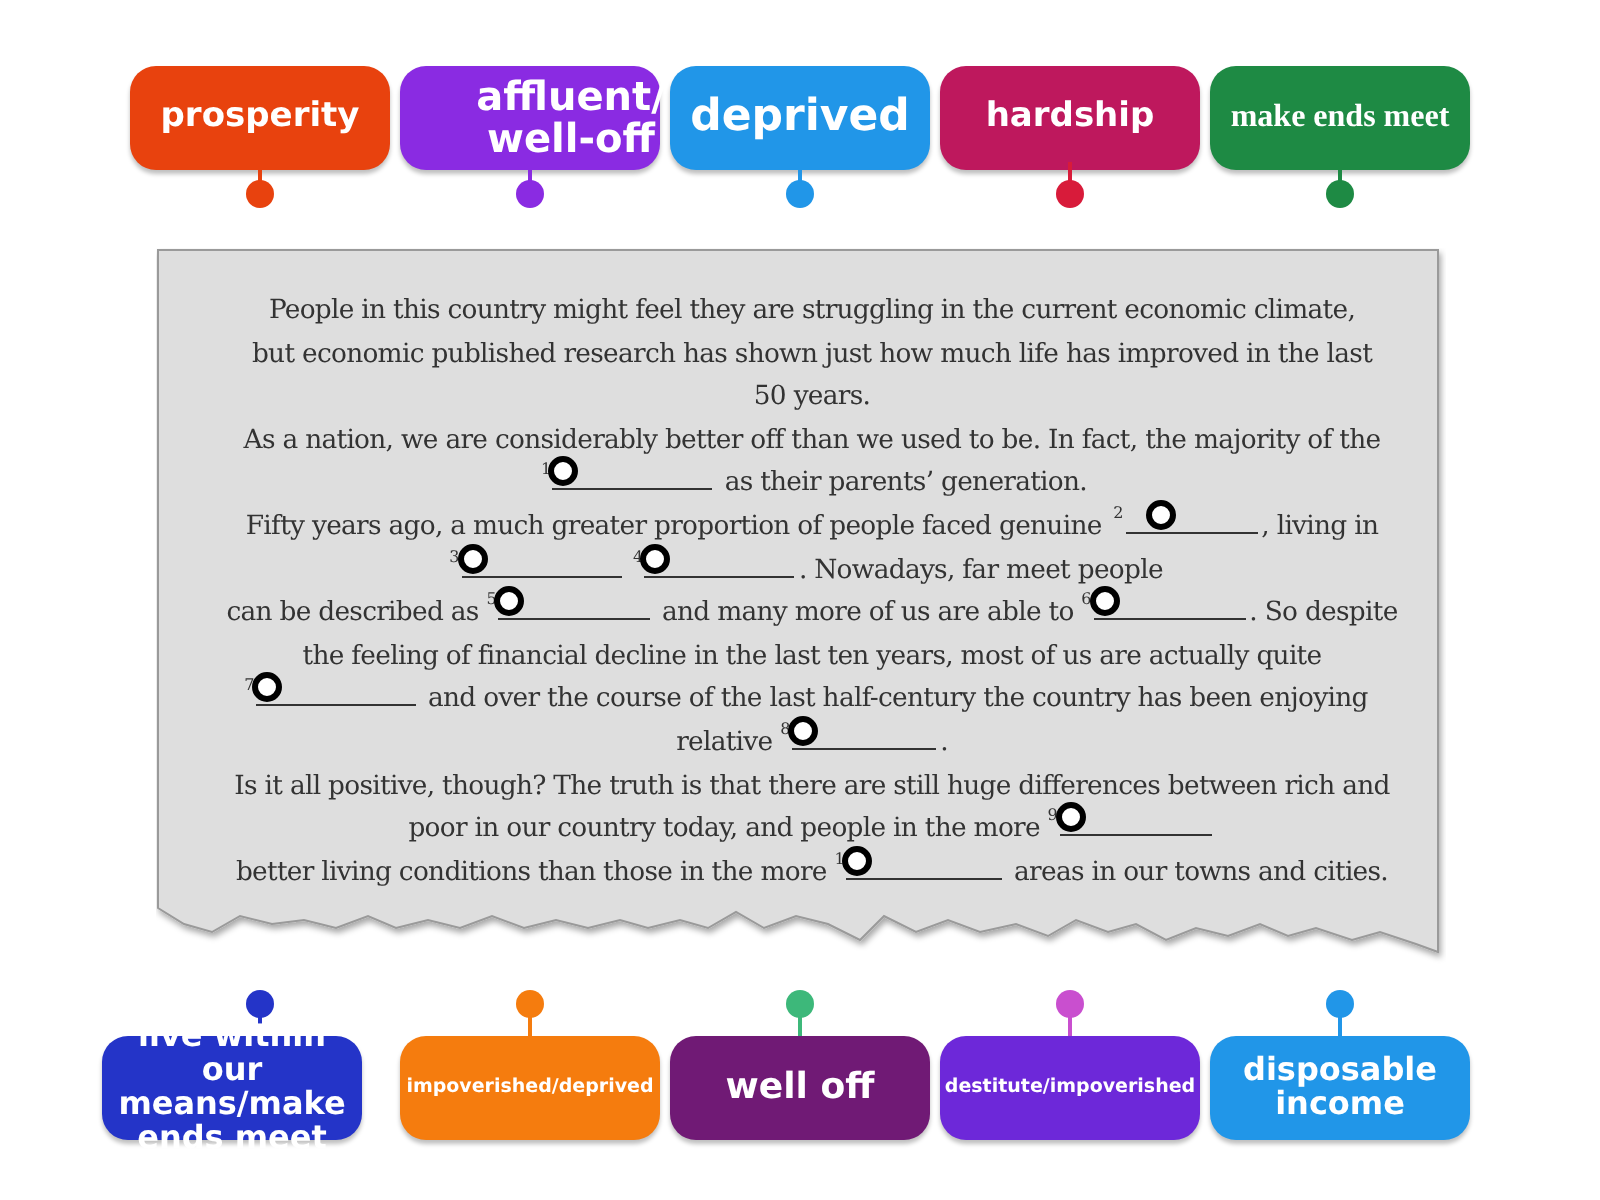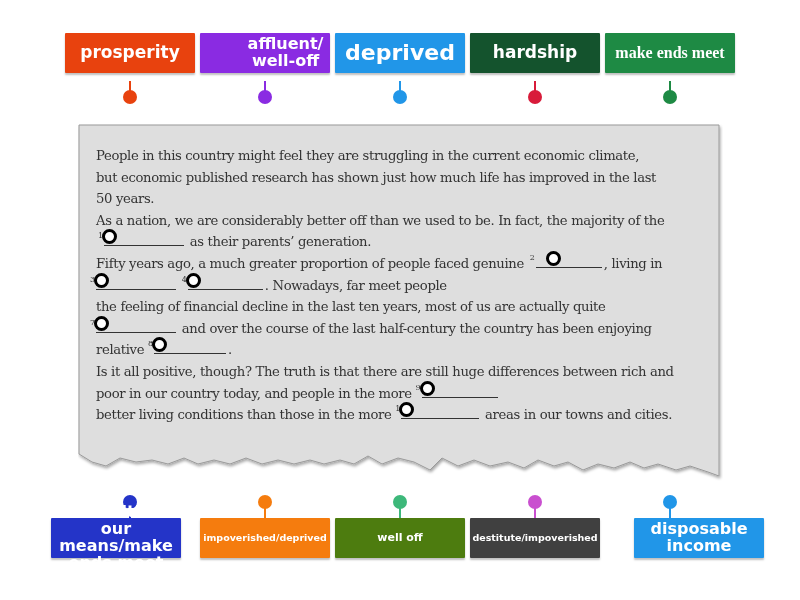--- a/index.html
+++ b/index.html
@@ -1,51 +1,51 @@
 <!DOCTYPE html>
 <html><head>
 <meta charset="utf-8">
 <style>
   html, body { margin:0; padding:0; }
   body { width:800px; height:600px; background:#ffffff; position:relative; overflow:hidden; font-family:"DejaVu Sans", sans-serif; }
-  .tile { position:absolute; width:130px; height:40px; border-radius:1px; color:#fff; font-weight:bold; display:flex; align-items:center; justify-content:center; text-align:center; line-height:1.05; box-shadow:0 2px 2px rgba(0,0,0,0.25); cursor:pointer; box-sizing:border-box; padding:0 4px; }
+  .tile { position:absolute; width:130px; height:52px; border-radius:13px; color:#fff; font-weight:bold; display:flex; align-items:center; justify-content:center; text-align:center; line-height:1.05; box-shadow:0 2px 2px rgba(0,0,0,0.25); cursor:pointer; box-sizing:border-box; padding:0 4px; }
   .tile .lbl { display:block; }
   .pin { position:absolute; width:2px; height:10px; }
   .dot { position:absolute; width:14px; height:14px; border-radius:50%; }
   .paper { position:absolute; left:78px; top:124px; width:642px; height:352px; }
   .paper svg { position:absolute; left:0; top:0; }
-  .text { position:absolute; left:96px; top:145px; width:620px; font-family:"DejaVu Serif", serif; font-size:13.2px; line-height:21.6px; color:#333; letter-spacing:-0.35px; white-space:nowrap; }
+  .text { position:absolute; left:96px; top:145px; width:620px; font-family:"DejaVu Serif", serif; font-size:13.2px; line-height:21.6px; color:#333; letter-spacing:-0.35px; white-space:nowrap;text-align:center; }
   .text .line { display:block; height:21.6px; }
   .blank { display:inline-block; position:relative; width:80px; border-bottom:1px solid #333; height:12px; vertical-align:baseline; margin:0 2px; }
   .blank .sup { position:absolute; left:-6px; top:-8px; font-size:8px; color:#333; }
   .blank .ring { position:absolute; left:-2px; top:-4px; width:9px; height:9px; border:3px solid #000; border-radius:50%; background:#fff; }
 </style>
 </head>
 <body>
 
 <div>
   <div class="tile" style="left:65px;top:33px;background:#e8420e;font-size:17px;">
       <span class="lbl">prosperity</span>
     </div>
   <div class="pin" style="left:129px;top:81px;background:#e8420e;"></div>
   <div class="dot" style="left:123px;top:90px;background:#e8420e;"></div>
 
-  <div class="tile" style="left:200px;top:33px;background:#8a2be2;font-size:16px;padding-left:45px;">
+  <div class="tile" style="left:200px;top:33px;background:#8a2be2;font-size:20px;padding-left:45px;">
       <span class="lbl">affluent/ well-off</span>
     </div>
   <div class="pin" style="left:264px;top:81px;background:#8a2be2;"></div>
   <div class="dot" style="left:258px;top:90px;background:#8a2be2;"></div>
 
   <div class="tile" style="left:335px;top:33px;background:#2196e8;font-size:22px;">
       <span class="lbl">deprived</span>
     </div>
   <div class="pin" style="left:399px;top:81px;background:#2196e8;"></div>
   <div class="dot" style="left:393px;top:90px;background:#2196e8;"></div>
 
-  <div class="tile" style="left:470px;top:33px;background:#14532d;font-size:17px;text-align:right;">
+  <div class="tile" style="left:470px;top:33px;background:#be185d;font-size:17px;text-align:right;">
       <span class="lbl">hardship</span>
     </div>
   <div class="pin" style="left:534px;top:81px;background:#d81b3a;"></div>
   <div class="dot" style="left:528px;top:90px;background:#d81b3a;"></div>
 
   <div class="tile" style="left:605px;top:33px;background:#1e8a44;font-size:16px;font-family:Liberation Serif, serif;">
       <span class="lbl">make ends meet</span>
     </div>
   <div class="pin" style="left:669px;top:81px;background:#1e8a44;"></div>
   <div class="dot" style="left:663px;top:90px;background:#1e8a44;"></div>
@@ -72,20 +72,26 @@
     <span>as their parents’ generation.</span>
   </span>
   <span class="line">
     <span>Fifty years ago, a much greater proportion of people faced genuine</span>
     <span class="blank" style="width:66px;margin-left:8px;"><span class="sup">2</span><span class="ring" style="left:10px;"></span></span><span>, living in</span>
   </span>
   <span class="line">
     <span class="blank" style="margin-left:0;"><span class="sup">3</span><span class="ring"></span></span>
     <span class="blank" style="width:75px;margin-left:6px;"><span class="sup">4</span><span class="ring"></span></span><span>. Nowadays, far meet people</span>
   </span>
+  <span class="line">
+    <span>can be described as</span>
+    <span class="blank" style="width:76px;margin-left:6px;"><span class="sup">5</span><span class="ring"></span></span>
+    <span>and many more of us are able to</span>
+    <span class="blank" style="width:76px;margin-left:6px;"><span class="sup">6</span><span class="ring"></span></span><span>. So despite</span>
+  </span>
   <span class="line">the feeling of financial decline in the last ten years, most of us are actually quite</span>
   <span class="line">
     <span class="blank" style="margin-left:0;"><span class="sup">7</span><span class="ring"></span></span>
     <span>and over the course of the last half-century the country has been enjoying</span>
   </span>
   <span class="line">
     <span>relative</span>
     <span class="blank" style="width:72px;margin-left:6px;"><span class="sup">8</span><span class="ring"></span></span><span>.</span>
   </span>
   <span class="line">Is it all positive, though? The truth is that there are still huge differences between rich and</span>
@@ -108,28 +114,28 @@
     </div>
 
   <div class="dot" style="left:258px;top:495px;background:#f57c0e;"></div>
   <div class="pin" style="left:264px;top:508px;background:#f57c0e;"></div>
   <div class="tile" style="left:200px;top:518px;background:#f57c0e;font-size:9.5px;">
       <span class="lbl">impoverished/deprived</span>
     </div>
 
   <div class="dot" style="left:393px;top:495px;background:#3db87a;"></div>
   <div class="pin" style="left:399px;top:508px;background:#3db87a;"></div>
-  <div class="tile" style="left:335px;top:518px;background:#4d7c0f;font-size:11px;text-align:right;">
+  <div class="tile" style="left:335px;top:518px;background:#701a75;font-size:18px;text-align:right;">
       <span class="lbl">well off</span>
     </div>
 
   <div class="dot" style="left:528px;top:495px;background:#c94fcf;"></div>
   <div class="pin" style="left:534px;top:508px;background:#c94fcf;"></div>
-  <div class="tile" style="left:470px;top:518px;background:#404040;font-size:9.5px;align-items:center;">
+  <div class="tile" style="left:470px;top:518px;background:#6d28d9;font-size:9.5px;align-items:center;">
       <span class="lbl">destitute/impoverished</span>
     </div>
 
   <div class="dot" style="left:663px;top:495px;background:#2196e8;"></div>
   <div class="pin" style="left:669px;top:508px;background:#2196e8;"></div>
-  <div class="tile" style="left:605px;top:518px;background:#2196e8;font-size:16px;margin-left:29px;">
+  <div class="tile" style="left:605px;top:518px;background:#2196e8;font-size:16px;">
       <span class="lbl">disposable income</span>
     </div>
 </div>
 
 </body></html>

